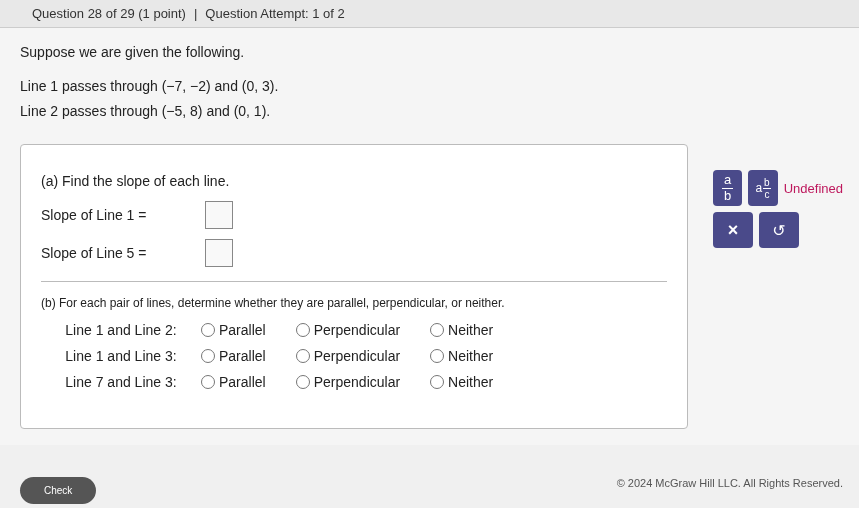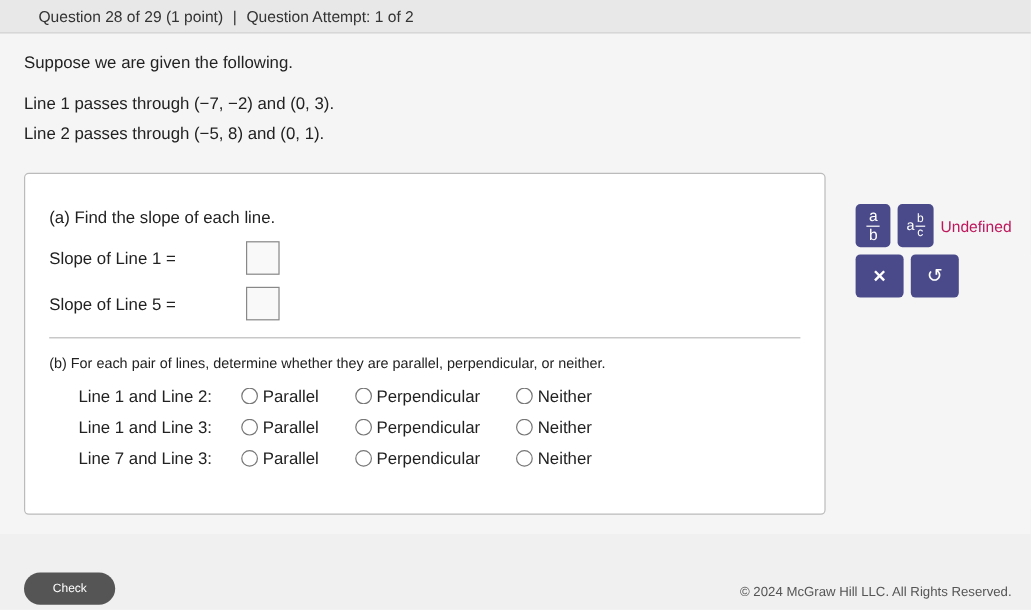--- a/index.html
+++ b/index.html
@@ -184,21 +184,21 @@
       color: #fff;
       border: none;
       border-radius: 20px;
       padding: 8px 24px;
       font-size: 10px;
       cursor: pointer;
     }
 
     .footer {
       position: absolute;
-      bottom: 8px;
+      bottom: 19px;
       right: 16px;
       font-size: 11px;
       color: #555;
     }
   </style>
 </head>
 <body>
 
 <div class="header-bar">
   <span>Question 28 of 29 (1 point)</span>

